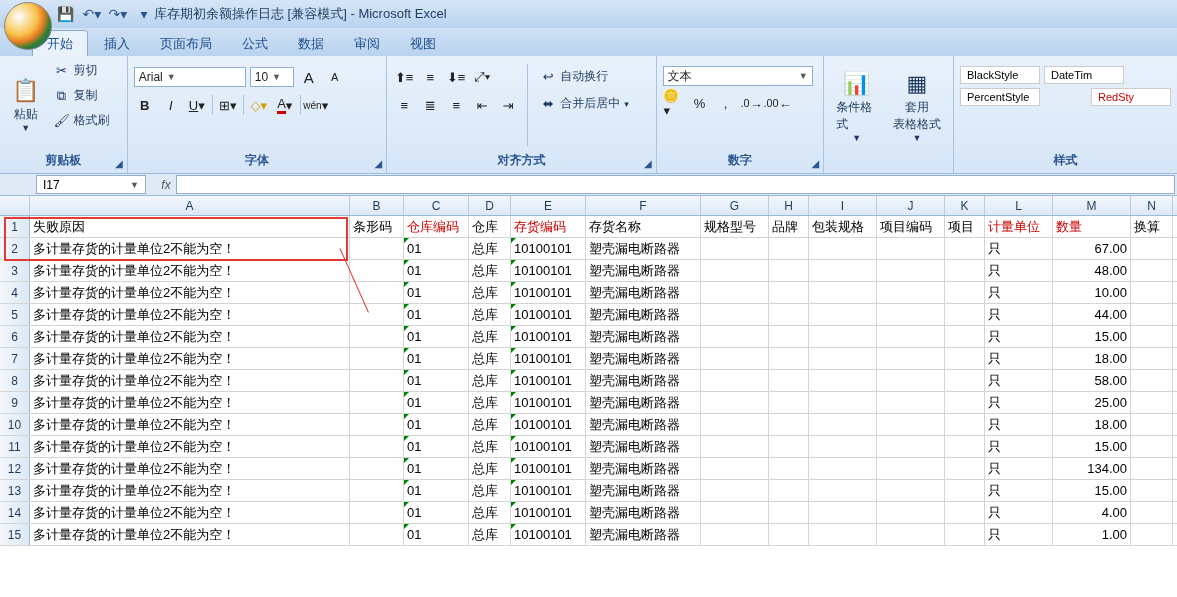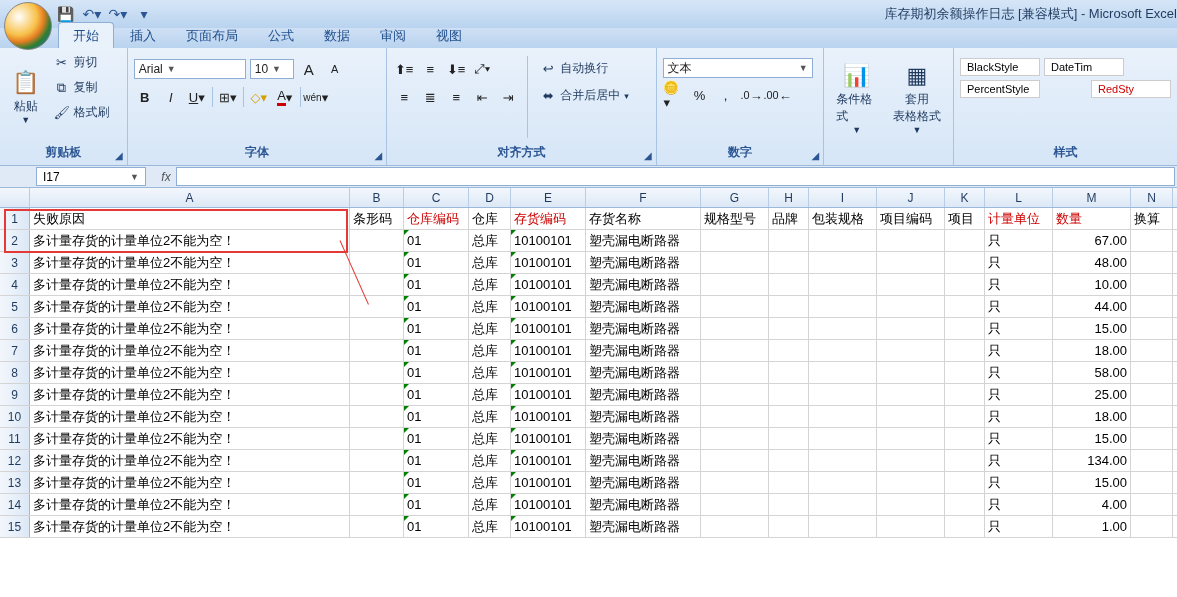--- a/index.html
+++ b/index.html
@@ -3,24 +3,24 @@
 <meta charset="utf-8">
 <style>
 * { box-sizing: border-box; margin: 0; padding: 0; font-family: "Microsoft YaHei", Arial, sans-serif; }
 body { width: 1177px; height: 597px; background: #fff; overflow: hidden; font-size: 12px; }
 
 
 .titlebar { height: 28px; background: linear-gradient(#d6e6f7,#b9d3ef); display: flex; align-items: center; padding-left: 0; color: #2b4f7a; }
 .office-btn { width: 48px; height: 48px; position: absolute; left: 4px; top: 2px; border-radius: 50%; background: radial-gradient(circle at 30% 30%, #fff, #f7c14a 40%, #e67e22 55%, #2e7d32 70%, #1976d2); z-index: 10; border: 1px solid #888; }
 .qat { margin-left: 56px; display: flex; gap: 6px; align-items: center; height: 100%; }
 .qat-btn { width: 20px; height: 20px; display: flex; align-items: center; justify-content: center; cursor: pointer; font-size: 14px; color: #2b5693; }
-.title-text { flex: 1; text-align: right; font-size: 13px; color: #1f3a5f; }
-
-
-.tabs { height: 20px; background: linear-gradient(#cfe0f4,#b9d3ef); display: flex; align-items: flex-end; padding-left: 58px; gap: 2px; }
+.title-text { flex: 1; text-align: left; font-size: 13px; color: #1f3a5f; }
+
+
+.tabs { height: 28px; background: linear-gradient(#cfe0f4,#b9d3ef); display: flex; align-items: flex-end; padding-left: 32px; gap: 2px; }
 .tab { padding: 4px 14px 3px; font-size: 13px; color: #1f4e8c; cursor: pointer; border-radius: 4px 4px 0 0; }
 .tab.active { background: #e9f1fb; color: #1f4e8c; border: 1px solid #8faed4; border-bottom: none; }
 
 
 .ribbon { height: 118px; background: linear-gradient(#e9f1fb,#d6e6f7); border-bottom: 1px solid #9cb8da; display: flex; }
 .group { border-right: 1px solid #a9c3e2; padding: 4px 6px 2px; display: flex; flex-direction: column; position: relative; }
 .group-label { text-align: center; font-size: 12px; color: #2b5693; padding: 2px 0; display: flex; justify-content: center; align-items: center; gap: 20px; font-weight: bold; }
 .launcher { font-size: 10px; color: #2b5693; position: absolute; right: 4px; bottom: 4px; cursor: pointer; }
 .group-body { flex: 1; display: flex; gap: 4px; }
 

